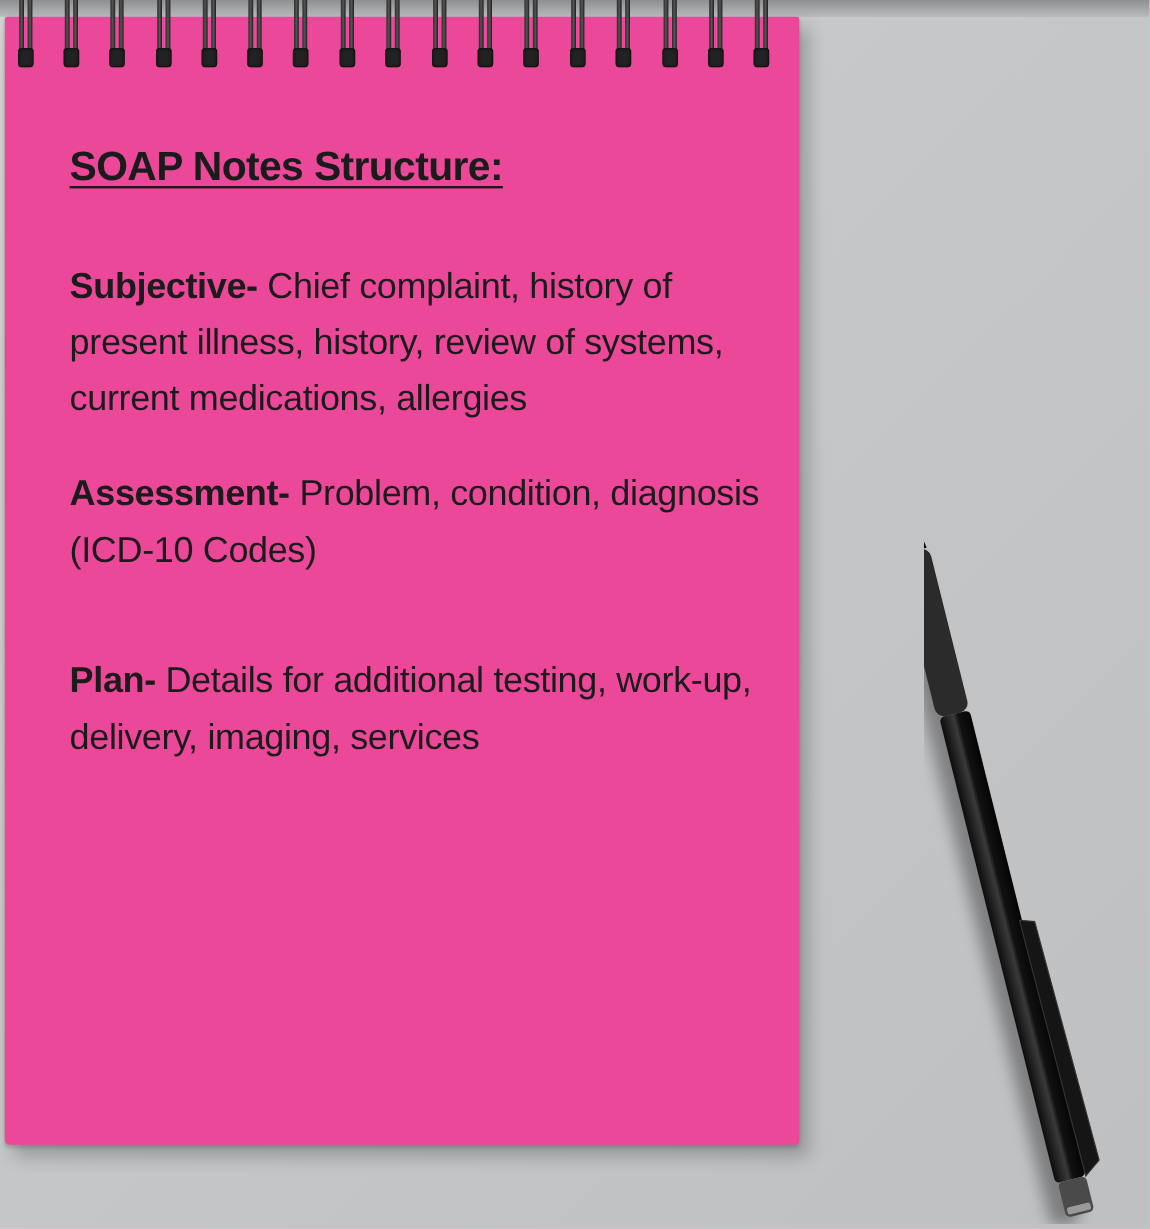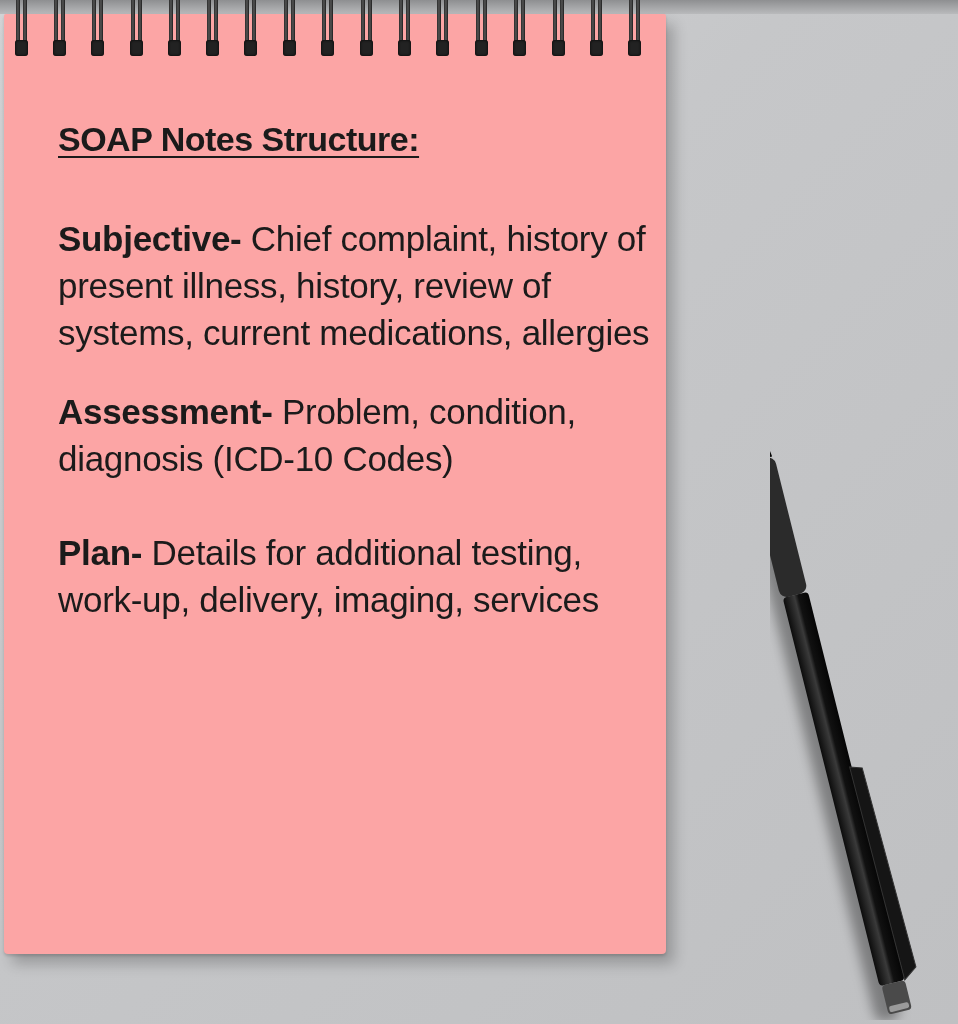--- a/index.html
+++ b/index.html
@@ -4,21 +4,21 @@
   <style>
     html, body { margin: 0; padding: 0; }
     body {
       width: 958px; height: 1024px; overflow: hidden; position: relative;
       background: linear-gradient(135deg, #d2d3d5 0%, #c6c7c9 40%, #bfc0c2 100%);
       font-family: "Liberation Sans", sans-serif;
     }
     .scene { position: absolute; inset: 0; border-bottom-left-radius: 14px; overflow: hidden; }
     .notepad {
       position: absolute; left: 4px; top: 14px; width: 662px; height: 940px;
-      background: #fca5a5;
+      background: #ec4899;
       box-shadow: 8px 10px 14px rgba(0,0,0,0.22), 0 2px 3px rgba(0,0,0,0.15);
       border-radius: 2px 2px 4px 4px;
     }
     .top-strip {
       position: absolute; left: 0; top: 0; width: 958px; height: 14px;
       background: linear-gradient(#8e8f91, #b9babc);
     }
     .rings { position: absolute; left: 0; top: 0; width: 680px; height: 60px; }
     .ring {
       position: absolute; top: 0; width: 14px; height: 56px;
@@ -34,23 +34,23 @@
       position: absolute; top: 40px; left: 1px; width: 13px; height: 16px;
       background: #222; border-radius: 3px;
       box-shadow: inset 0 0 3px #000;
     }
     .content { position: absolute; left: 58px; top: 120px; width: 600px; color: #1b1b1b; }
     .title {
       font-size: 34px; font-weight: bold; text-decoration: underline;
       text-underline-offset: 5px; text-decoration-thickness: 2px;
       letter-spacing: -0.5px; margin: 0 0 56px 0;
     }
-    .section { font-size: 35px; line-height: 47px; letter-spacing: -0.3px; margin-bottom: 32px; }
+    .section { font-size: 30px; line-height: 47px; letter-spacing: -0.3px; margin-bottom: 32px; }
     .section .label { font-weight: bold; }
-    .section.assess { margin-bottom: 47px; }
+    .section.assess { margin-bottom: 62px; }
     .pen { position: absolute; left: 770px; top: 380px; width: 200px; height: 640px; }
   </style>
 </head>
 <body>
 
 <div class="scene">
   <div class="top-strip"></div>
 
   <div class="notepad">
     <div class="content" style="left:54px; top:106px;">

